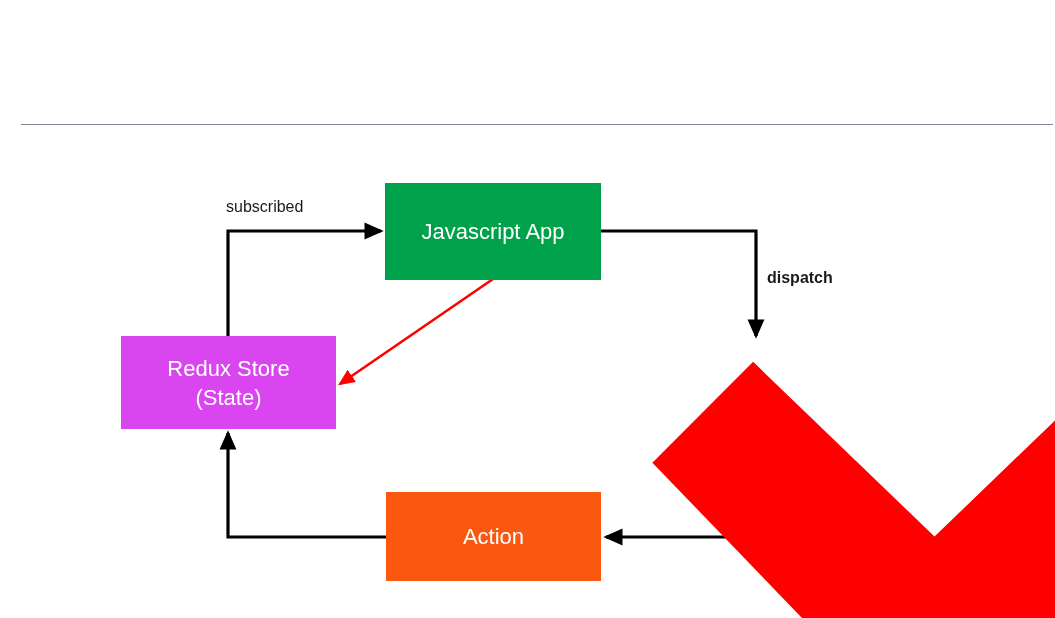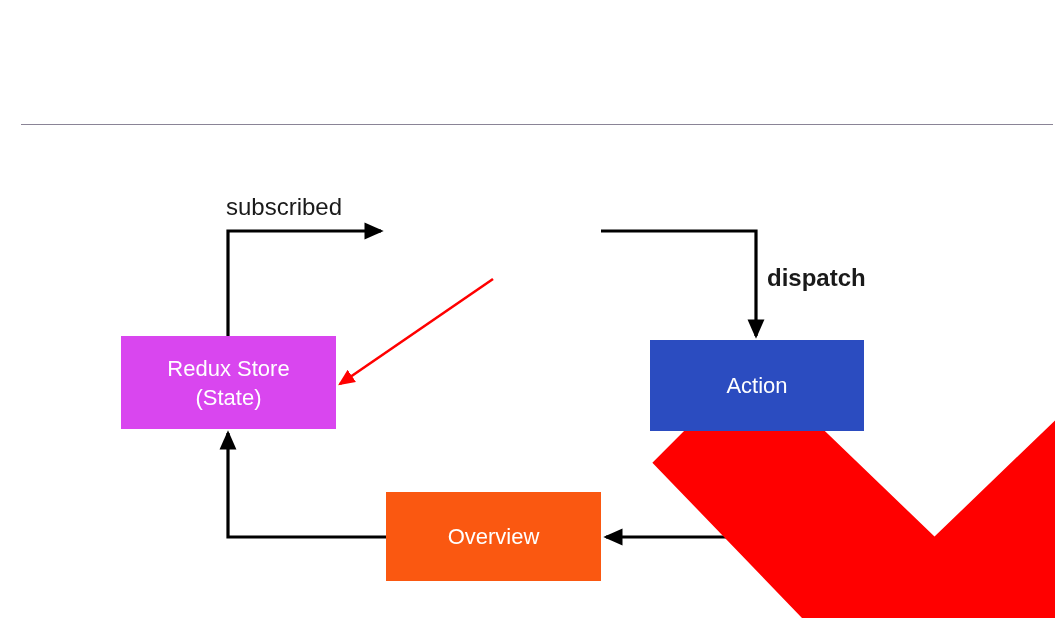--- a/index.html
+++ b/index.html
@@ -76,21 +76,21 @@
   }
 
   #node-js-app    { left: 385px; top: 183px; width: 216px; height: 97px; }
   #node-redux     { left: 121px; top: 336px; width: 215px; height: 93px; }
   #node-action    { left: 650px; top: 340px; width: 214px; height: 91px; }
   #node-reducer   { left: 386px; top: 492px; width: 215px; height: 89px; }
 
   
   .edge-label {
     position: absolute;
-    font-size: 24px;
+    font-size: 16px;
     line-height: 26px;
     color: #1a1a1a;
     white-space: nowrap;
   }
   #label-subscribed { left: 226px; top: 194px; }
   #label-dispatch   { left: 767px; top: 265px; font-weight: bold; }
 
   
   #x-marker {
     position: absolute;
@@ -130,32 +130,32 @@
       <path d="M 493 279 L 340 384" fill="none" stroke="#ff0000" stroke-width="2.6" marker-end="url(#arrow-red)"></path>
     </svg>
 
     <div id="x-marker">
       <svg viewBox="0 0 46 46" xmlns="http://www.w3.org/2000/svg" width="46" height="46" aria-hidden="true">
         <path d="M 9.5 2 L 23 15 L 36.5 2 L 44 9.5 L 31 23 L 44 36.5
                  L 36.5 44 L 23 31 L 9.5 44 L 2 36.5 L 15 23 L 2 9.5 Z" fill="#ff0000"></path>
       </svg>
     </div>
 
+    <div class="node" id="node-js-app" style="background:#00a14b;">
+      <span class="node-label">Javascript App</span>
+    </div>
 
     <div class="node" id="node-redux" style="background:#d946ef;">
       <span class="node-label">Redux Store
 (State)</span>
     </div>
 
-    <div class="node" id="node-action" style="background:#2b4cc0;">
-      <span class="node-label">Action</span>
-    </div>
 
     <div class="node" id="node-reducer" style="background:#fa5811;">
-      <span class="node-label">Overview</span>
+      <span class="node-label">Action</span>
     </div>
 
     <div class="edge-label" id="label-subscribed">subscribed</div>
 
     <div class="edge-label" id="label-dispatch">dispatch</div>
 
   </div>
 </div>
 
 </body></html>

